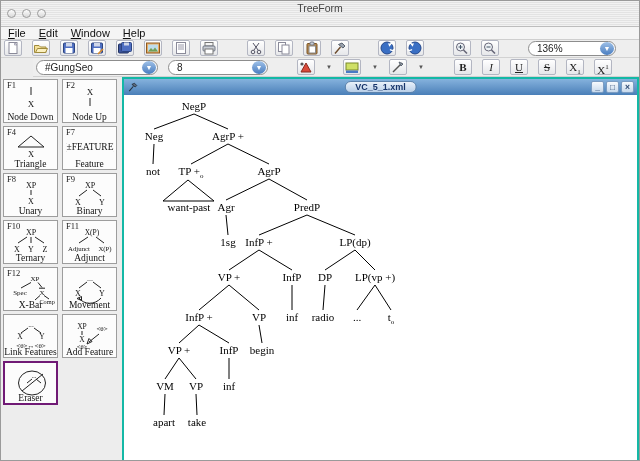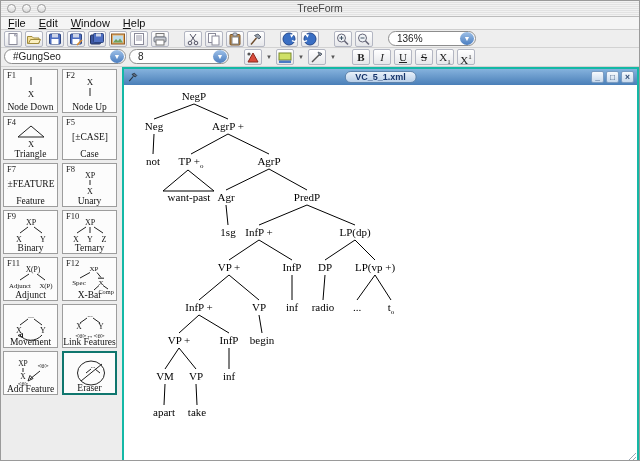--- a/index.html
+++ b/index.html
@@ -5,21 +5,21 @@
   * { margin:0; padding:0; box-sizing:border-box; }
   html,body { background:#d8d8d8; }
   .app {
     position:relative; width:640px; height:461px;
     font-family:"Liberation Sans", sans-serif;
     background:#ececec; border:1px solid #9a9a9a;
     overflow:hidden; user-select:none;
   }
   
   .mac-titlebar {
-    height:16px; position:relative;
+    height:26px; position:relative;
     background:repeating-linear-gradient(180deg,#f2f2f2 0 1px,#e3e3e3 1px 2px);
     border-bottom:1px solid #bdbdbd;
     display:flex; align-items:center;
   }
   .traffic { display:flex; gap:6px; padding-left:6px; }
   .traffic span {
     width:9px; height:9px; border-radius:50%;
     background:linear-gradient(#fdfdfd,#d9d9d9);
     border:1px solid #9b9b9b;
   }
@@ -29,25 +29,25 @@
   }
   
   .menubar {
     height:13px; background:#f5f5f5; border-bottom:1px solid #cfcfcf;
     display:flex; gap:13px; align-items:flex-start; padding-left:7px;
     font-size:11px; color:#111;
   }
   .menu-item { cursor:default; }
   
   .toolbar {
-    display:flex; align-items:flex-start; background:#eeeeee;
-    border-bottom:1px solid #d2d2d2; padding:1px 3px; gap:3px;
+    display:flex; align-items:flex-end; background:#eeeeee;
+    border-bottom:1px solid #d2d2d2; padding:1px 3px; gap:10px;
   }
   .toolbar.row1 { height:18px; }
-  .toolbar.row2 { height:19px; }
+  .toolbar.row2 { height:19px;margin-left:32px; }
   .tbtn {
     width:18px; height:16px; border:1px solid #b3b6c2; border-radius:2px;
     background:linear-gradient(#ffffff,#e6e7ea);
     display:flex; align-items:center; justify-content:center; padding:0;
   }
   .tbtn svg { display:block; }
   .tgap { width:9px; }
   .combo {
     height:15px; border:1px solid #8d8d8d; border-radius:8px; background:#fff;
     display:flex; align-items:center; position:relative; overflow:hidden;
@@ -81,21 +81,21 @@
   .content { display:flex; height:397px; background:#ececec; }
   .sidebar {
     width:119px; flex:none; padding:2px 2px;
     display:grid; grid-template-columns:55px 55px; grid-auto-rows:44px;
     gap:3px 4px; align-content:start; background:#ededed;
   }
   .palette-btn {
     position:relative; background:#fcfcfc; border:1px solid #9d9d9d;
     font-family:"Liberation Serif", serif;
   }
-  .palette-btn.heavy { border:2px solid #0f766e; }
+  .palette-btn.heavy { border:2px solid #701a75; }
   .fkey { position:absolute; top:0px; left:3px; font-size:8.5px; color:#222; }
   .palette-label {
     position:absolute; bottom:0px; left:0; right:0; text-align:center;
     font-size:9.5px; color:#111; white-space:nowrap;
   }
   .palette-icon { position:absolute; top:7px; left:3px; }
   
   .inner-window {
     flex:1; margin-left:2px; display:flex; flex-direction:column;
     border:2px solid #14b8a6; background:#fff; position:relative;
@@ -330,27 +330,20 @@
           </svg>
           <span class="palette-label">Node Up</span>
         </div>
         <div class="palette-btn">
           <span class="fkey">F4</span>
           <svg width="48" height="30" viewBox="0 0 48 30" class="palette-icon">
             <polygon points="24,2 11,13 37,13" fill="none" stroke="#222"></polygon>
             <text x="24" y="23" text-anchor="middle" font-size="8.5" stroke="none">X</text>
           </svg>
           <span class="palette-label">Triangle</span>
-        </div>
-        <div class="palette-btn">
-          <span class="fkey">F5</span>
-          <svg width="48" height="30" viewBox="0 0 48 30" class="palette-icon">
-            <text x="24" y="16" text-anchor="middle" font-size="9.5" stroke="none">[±CASE]</text>
-          </svg>
-          <span class="palette-label">Case</span>
         </div>
         <div class="palette-btn">
           <span class="fkey">F7</span>
           <svg width="48" height="30" viewBox="0 0 48 30" class="palette-icon">
             <text x="24" y="16" text-anchor="middle" font-size="9.5" stroke="none">[±FEATURE]</text>
           </svg>
           <span class="palette-label">Feature</span>
         </div>
         <div class="palette-btn">
           <span class="fkey">F8</span>

